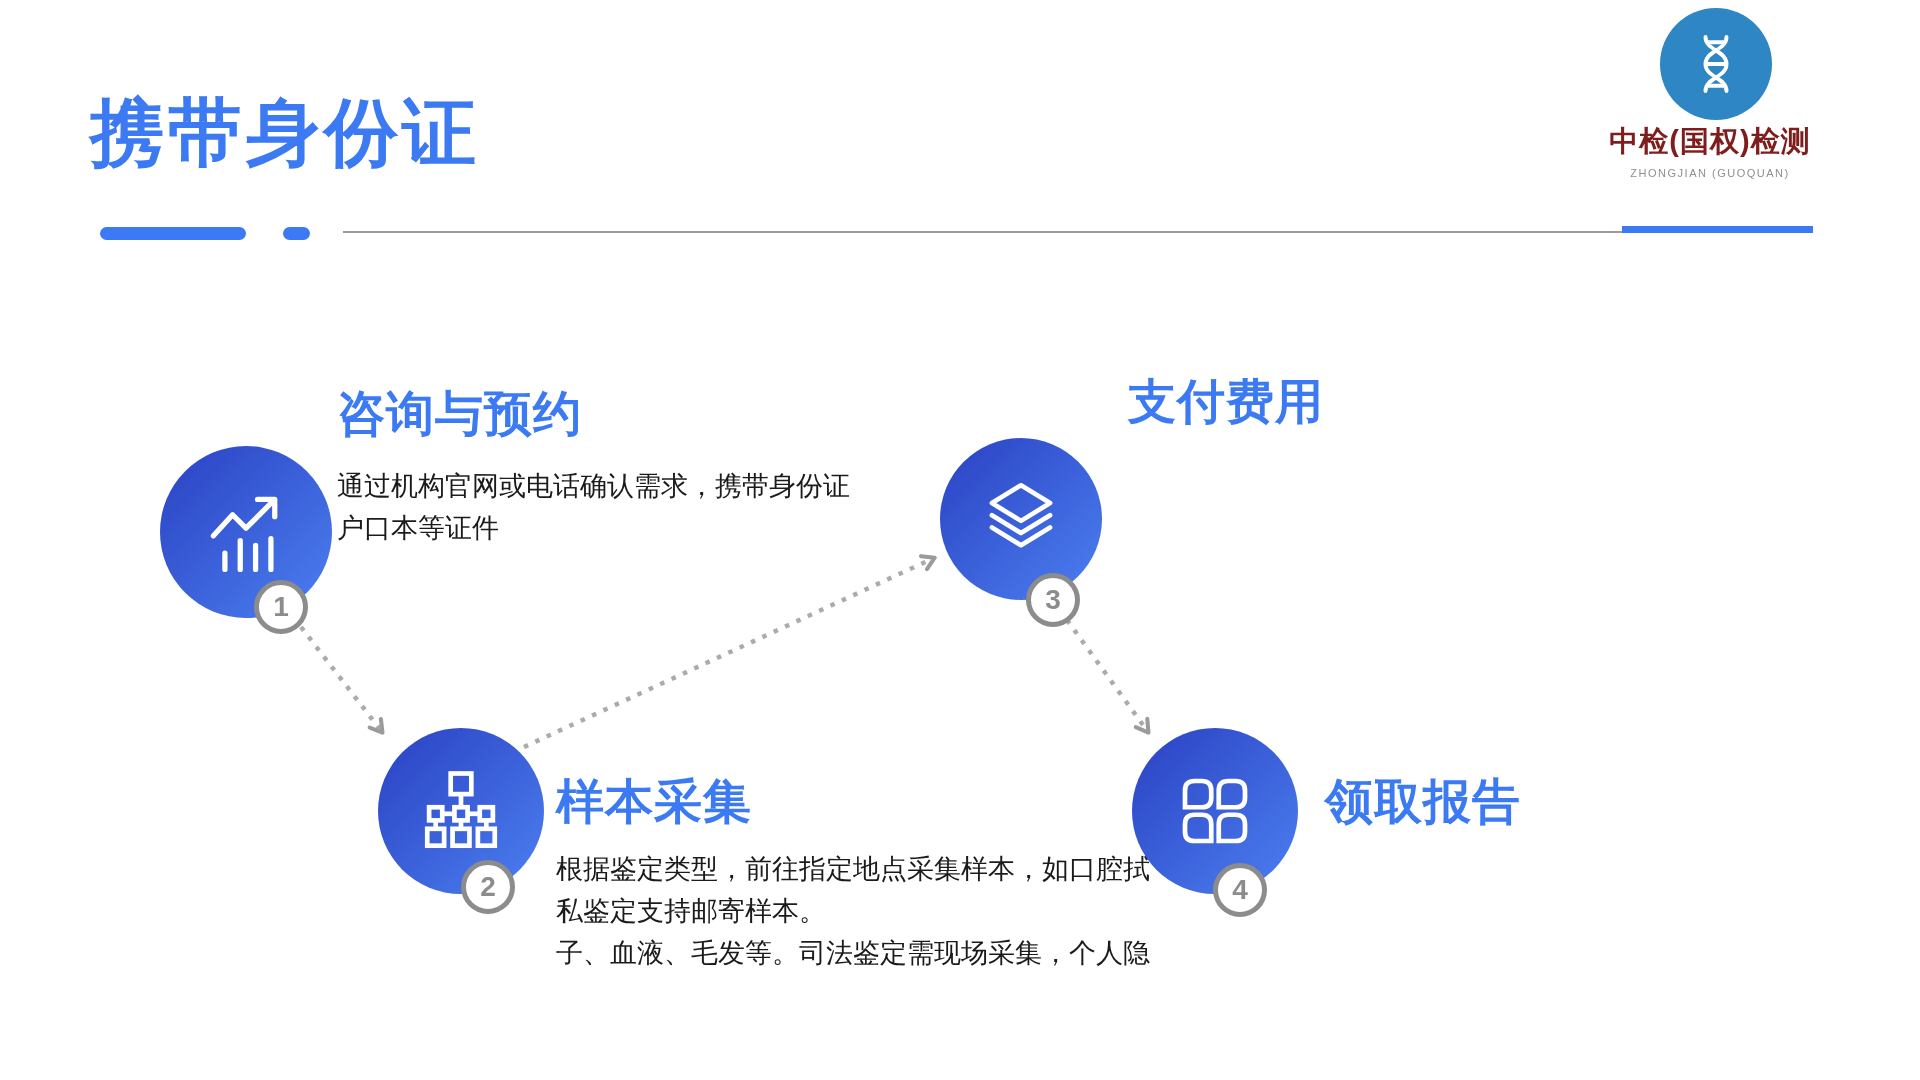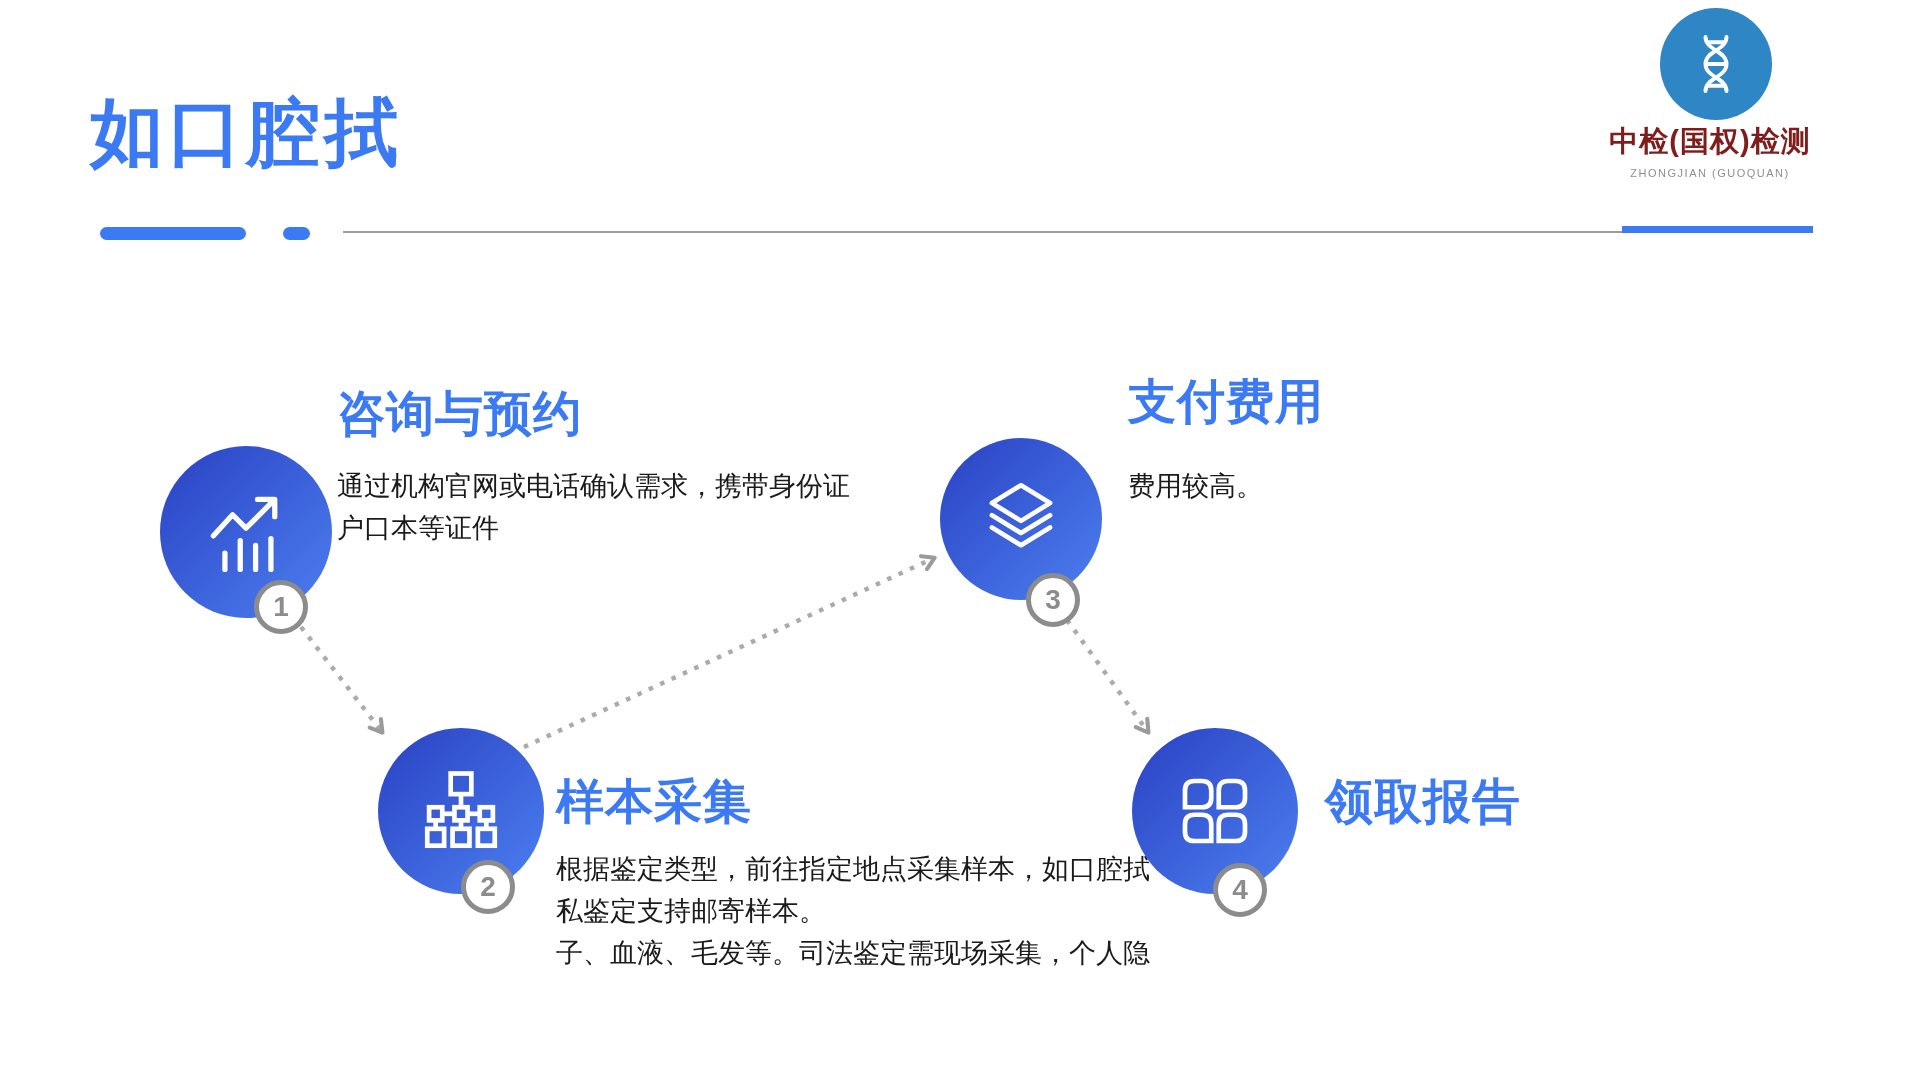--- a/index.html
+++ b/index.html
@@ -119,21 +119,21 @@
     <defs>
       <marker id="arrowhead" viewBox="0 0 12 12" refX="9" refY="6" markerWidth="4.2" markerHeight="4.2" orient="auto-start-reverse">
         <path d="M2,1.5 L9.5,6 L2,10.5" fill="none" stroke="#9b9b9b" stroke-width="2.6" stroke-linecap="round" stroke-linejoin="round"></path>
       </marker>
     </defs>
     <line x1="301" y1="627" x2="382" y2="732" stroke="#ababab" stroke-width="4.5" stroke-dasharray="4.5 8" marker-end="url(#arrowhead)"></line>
     <line x1="524" y1="747" x2="934" y2="558" stroke="#ababab" stroke-width="4.5" stroke-dasharray="4.5 8" marker-end="url(#arrowhead)"></line>
     <line x1="1067" y1="620" x2="1148" y2="732" stroke="#ababab" stroke-width="4.5" stroke-dasharray="4.5 8" marker-end="url(#arrowhead)"></line>
   </svg>
 
-  <h1 class="main-title">如口腔拭</h1>
+  <h1 class="main-title">携带身份证</h1>
   <div class="title-underline-main"></div>
   <div class="title-underline-dash"></div>
   <div class="divider-line"></div>
   <div class="divider-accent"></div>
 
   <div class="logo-circle">
     <svg class="icon-svg" width="72" height="72" viewBox="0 0 48 48">
       <g fill="none" stroke="#ffffff" stroke-width="2.6" stroke-linecap="round">
         <path d="M17,6 C17,15 31,15 31,24 C31,33 17,33 17,42"></path>
         <path d="M31,6 C31,15 17,15 17,24 C17,33 31,33 31,42"></path>
@@ -197,21 +197,20 @@
       <g fill="none" stroke="#ffffff" stroke-width="5" stroke-linejoin="round" stroke-linecap="round">
         <path d="M48,12 L79,31 L48,50 L17,31 Z"></path>
         <path d="M17,44 L48,63 L79,44"></path>
         <path d="M17,57 L48,76 L79,57"></path>
       </g>
     </svg>
   </div>
   <div class="num-badge b3">3</div>
   <h2 class="step-title t3">支付费用</h2>
   <div class="step-desc d3">
-    <div>费用较高。</div>
   </div>
 
   <div class="step-circle c4">
     <svg class="icon-svg" width="90" height="90" viewBox="0 0 96 96">
       <g fill="none" stroke="#ffffff" stroke-width="5" stroke-linejoin="miter">
         <path d="M16,44 L16,26 Q16,16 26,16 L34,16 Q44,16 44,26 L44,34 Q44,44 34,44 Z"></path>
         <path d="M52,44 L52,26 Q52,16 62,16 L70,16 Q80,16 80,26 L80,34 Q80,44 70,44 Z"></path>
         <path d="M44,80 L26,80 Q16,80 16,70 L16,62 Q16,52 26,52 L34,52 Q44,52 44,62 Z"></path>
         <path d="M52,80 L52,62 Q52,52 62,52 L70,52 Q80,52 80,62 L80,70 Q80,80 70,80 Z"></path>
       </g>

